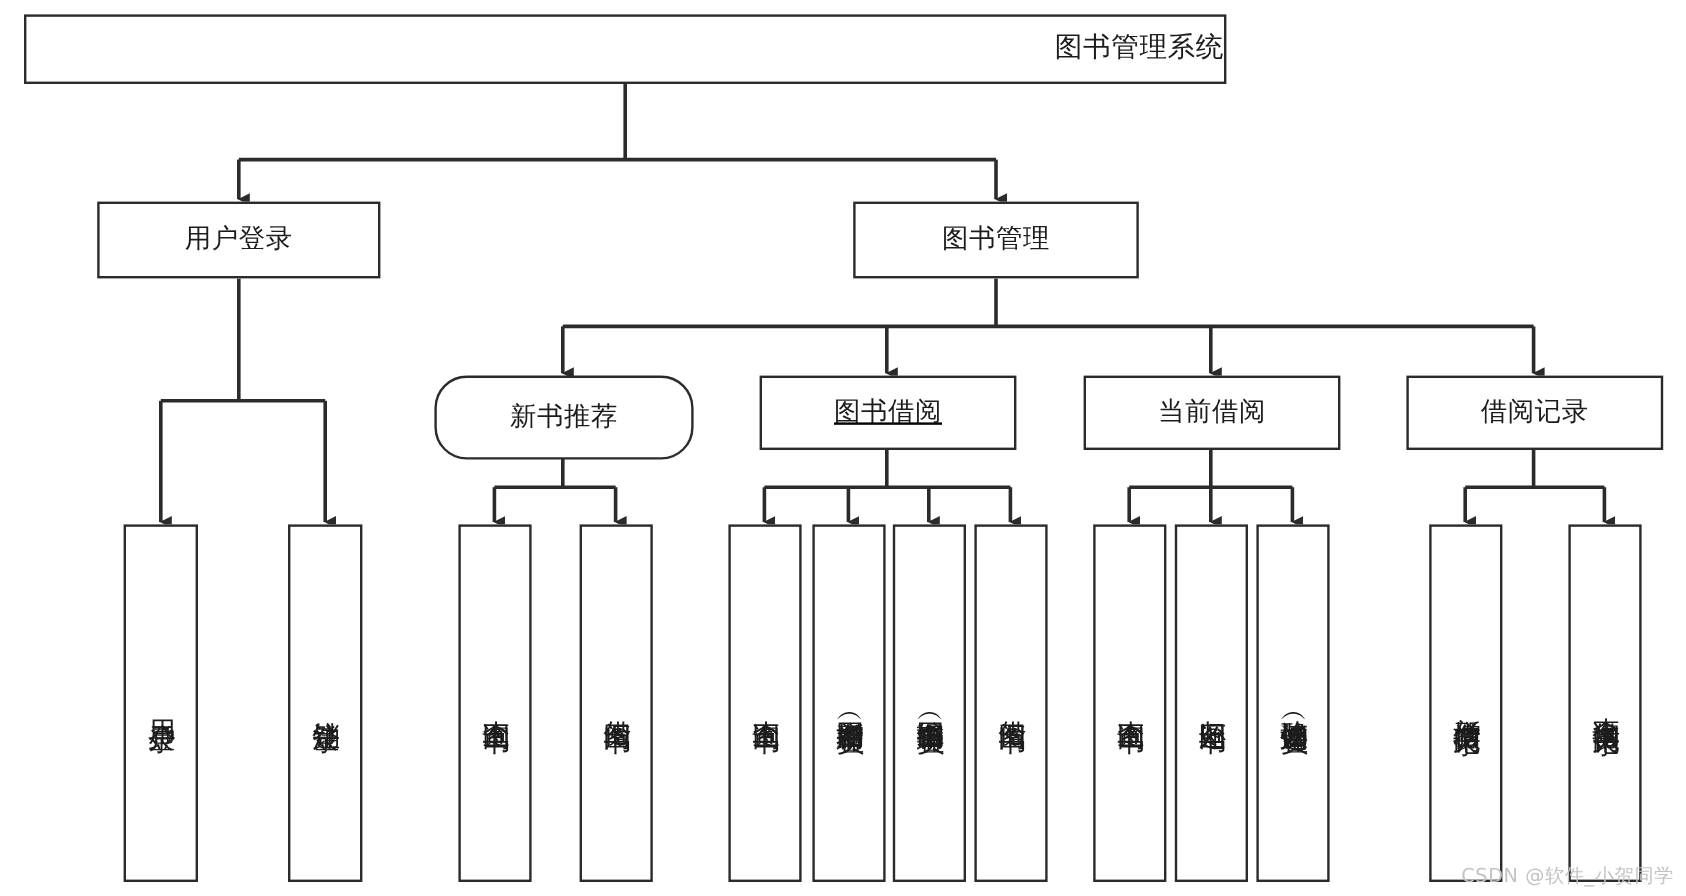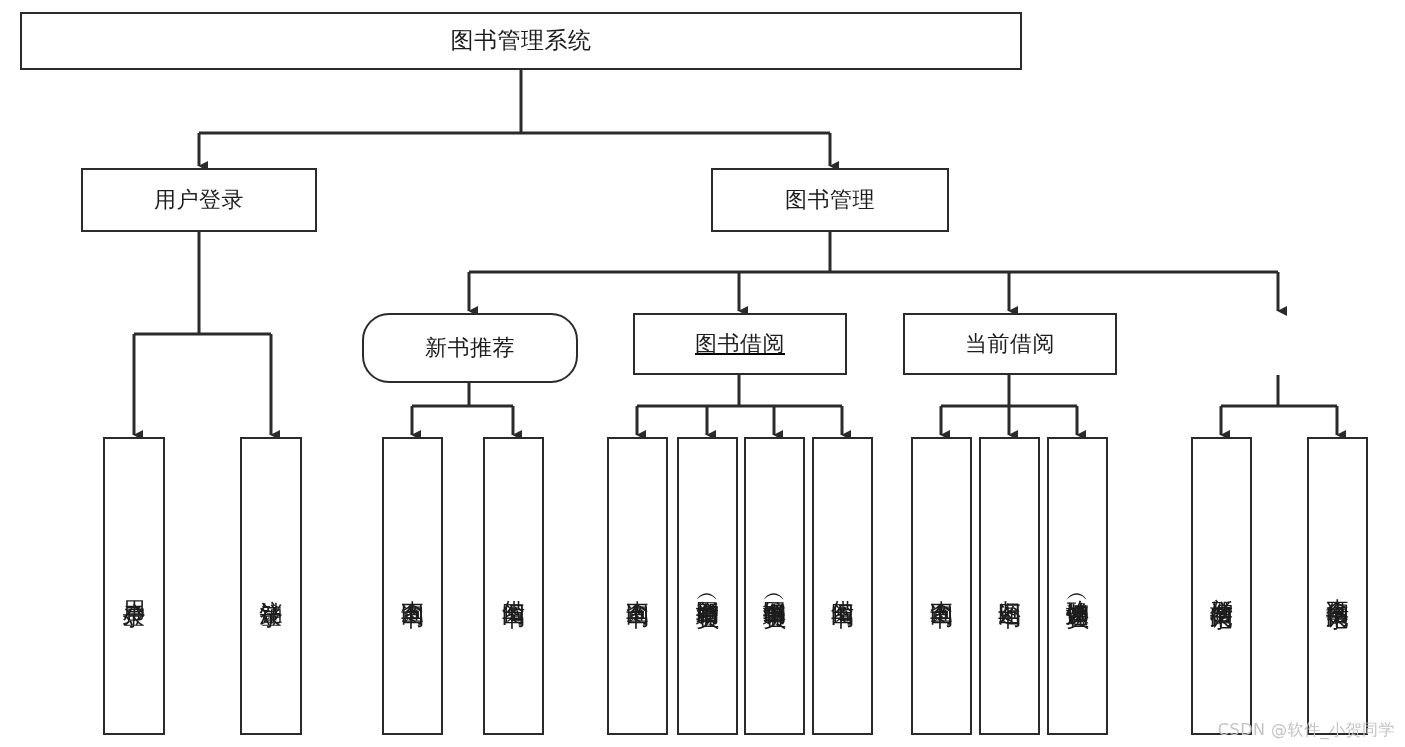--- a/index.html
+++ b/index.html
@@ -119,40 +119,43 @@
       <path d="M1009,406 L1009,435" marker-end="url(#arrow)"></path>
       <path d="M1077,406 L1077,435" marker-end="url(#arrow)"></path>
 
       <path d="M1278,375 L1278,406"></path>
       <path d="M1221,406 L1337,406"></path>
       <path d="M1221,406 L1221,435" marker-end="url(#arrow)"></path>
       <path d="M1337,406 L1337,435" marker-end="url(#arrow)"></path>
     </g>
   </svg>
 
-  <div class="node horiz root" style="left:20px; top:12px; width:1002px; height:58px;">
+  <div class="node horiz root" style="left:20px; top:12px; width:1002px; height:58px;justify-content:flex-end;">
     <span class="label">图书管理系统</span>
   </div>
 
   <div class="node horiz" style="left:81px; top:168px; width:236px; height:64px;">
     <span class="label">用户登录</span>
   </div>
   <div class="node horiz" style="left:711px; top:168px; width:238px; height:64px;">
     <span class="label">图书管理</span>
   </div>
 
   <div class="node horiz" style="left:362px; top:313px; width:216px; height:70px;border-radius:27px;">
     <span class="label">新书推荐</span>
   </div>
   <div class="node horiz" style="left:633px; top:313px; width:214px; height:62px;text-decoration:underline;">
     <span class="label">图书借阅</span>
   </div>
   <div class="node horiz" style="left:903px; top:313px; width:214px; height:62px;">
     <span class="label">当前借阅</span>
   </div>
+  <div class="node horiz" style="left:1172px; top:313px; width:214px; height:62px;">
+    <span class="label">借阅记录</span>
+  </div>
 
   <div class="node vert" style="left:103px; top:437px; width:62px; height:298px;">
     <span class="label">用户登录</span>
   </div>
   <div class="node vert" style="left:240px; top:437px; width:62px; height:298px;">
     <span class="label">注销登录</span>
   </div>
 
   <div class="node vert" style="left:382px; top:437px; width:61px; height:298px;">
     <span class="label">查询图书</span>

